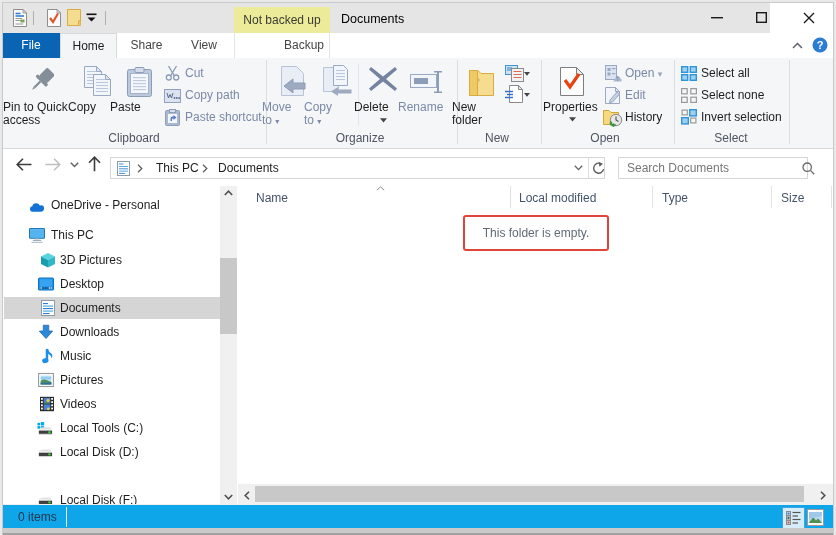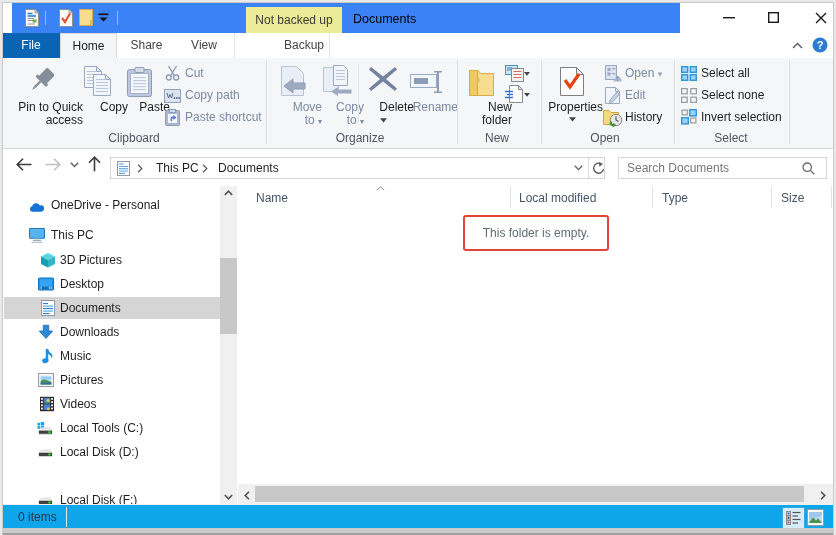--- a/index.html
+++ b/index.html
@@ -3,40 +3,40 @@
 <meta charset="utf-8">
 <style>
 * { margin:0; padding:0; box-sizing:border-box; }
 html,body { width:836px; height:535px; overflow:hidden; }
 body { font-family:"Liberation Sans", sans-serif; font-size:12px; color:#1e1e1e; background:#fff; position:relative; }
 .abs { position:absolute; }
 #win { position:absolute; left:0; top:0; width:836px; height:535px; background:#fff; }
 #frame1 { position:absolute; left:0; top:0; width:836px; height:535px; border:2px solid #e9e9e9; border-bottom:none; z-index:50; pointer-events:none; }
 #frame2 { position:absolute; left:2px; top:2px; width:832px; height:533px; border:1px solid #c9c9c9; border-bottom:none; z-index:50; pointer-events:none; }
 
-#titlebar { position:absolute; left:0; top:0; width:668px; height:33px; background:#3b82f6;margin-left:12px; }
+#titlebar { position:absolute; left:0; top:0; width:770px; height:33px; background:#e5e5e5; }
 
 #tabrow { position:absolute; left:0; top:33px; width:834px; height:25px; background:#fff; }
 .tab { position:absolute; top:0; height:25px; line-height:25px; text-align:center; color:#444; }
 #tab-file { left:2px; width:58px; background:#0a64b4; color:#fff; }
 #tab-home { left:60px; width:57px; background:#f4f5f6; border:1px solid #d8d9da; border-bottom:none; color:#1e1e1e; }
 #tab-share { left:117px; width:59px; }
 #tab-view { left:176px; width:56px; }
 #tab-backup { left:234px; width:96px; border-left:1px solid #e4e4e4; border-right:1px solid #e4e4e4;padding-left:44px; }
 
 #ribbon { position:absolute; left:0; top:58px; width:834px; height:91px; background:#f5f6f7; border-bottom:1px solid #d8d9da; }
 .gsep { position:absolute; top:2px; width:1px; height:84px; background:#dcdddf; }
 .glabel { position:absolute; top:73px; height:14px; line-height:14px; color:#4e5562; width:120px; text-align:center; }
-.btxt { position:absolute; text-align:right; line-height:13px; color:#1e1e1e; }
+.btxt { position:absolute; text-align:left; line-height:13px; color:#1e1e1e; }
 .dis { color:#7b89a6; }
 .srow { position:absolute; height:16px; line-height:16px; }
 
 #addrband { position:absolute; left:0; top:149px; width:834px; height:37px; background:#fff; }
 #addrbox { position:absolute; left:110px; top:8px; width:495px; height:22px; border:1px solid #d6d6d6; background:#fff; }
-#searchbox { position:absolute; left:618px; top:8px; width:209px; height:22px; border:1px solid #d6d6d6; background:#fff; color:#767676; line-height:20px; padding-left:8px; }
+#searchbox { position:absolute; left:618px; top:8px; width:190px; height:22px; border:1px solid #d6d6d6; background:#fff; color:#767676; line-height:20px; padding-left:8px; }
 
 #sidebar { position:absolute; left:1px; top:186px; width:219px; height:318px; background:#fff; }
 .sitem { position:absolute; left:0; width:219px; height:22px; line-height:22px; color:#1e1e1e; }
 .sicon { position:absolute; top:3px; width:16px; height:16px; }
 #vscroll { position:absolute; left:220px; top:186px; width:17px; height:318px; background:#f0f0f0; }
 #main { position:absolute; left:238px; top:186px; width:597px; height:298px; background:#fff; }
 #hscroll { position:absolute; left:238px; top:484px; width:597px; height:20px; background:#f0f0f0; }
 #statusbar { position:absolute; left:1px; top:504px; width:834px; height:24px; background:#0ea5e9; border-top:1px solid #f0f0f0; }
 #bottomband { position:absolute; left:0; top:528px; width:836px; height:7px; background:#cacaca; border-bottom:2px solid #a0a0a0; }
 .hdr { position:absolute; top:5px; color:#44546a; }

